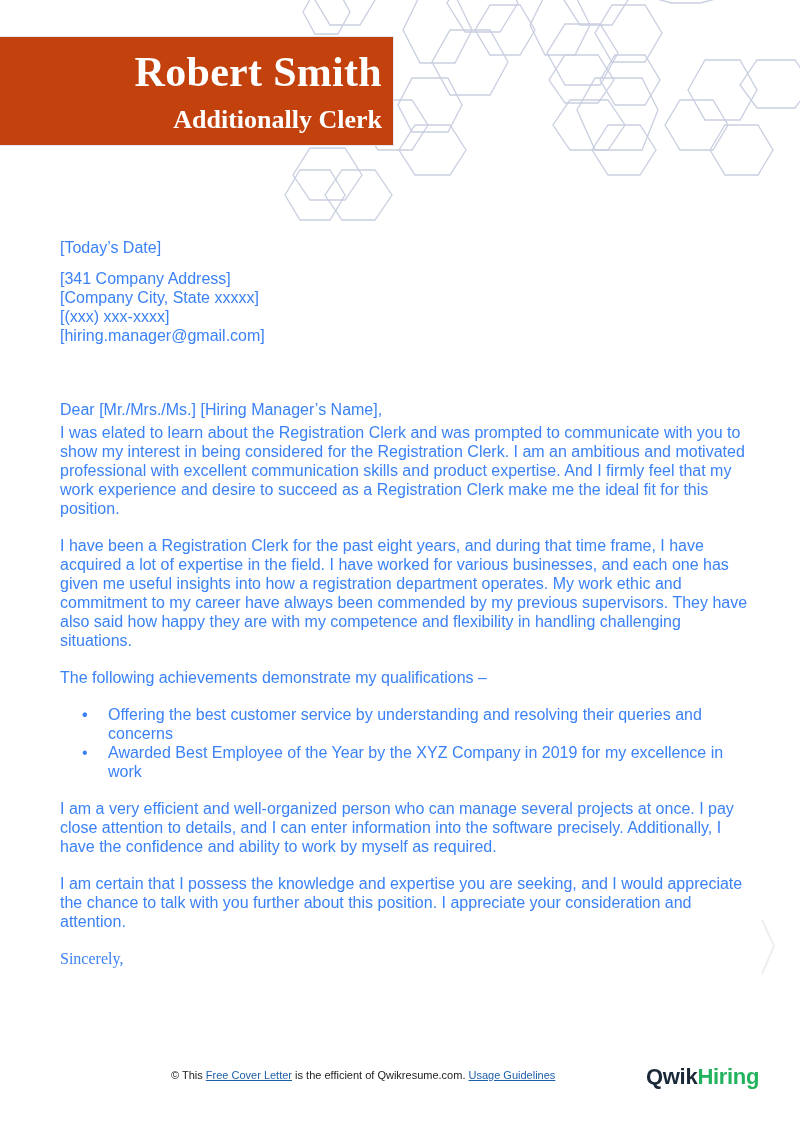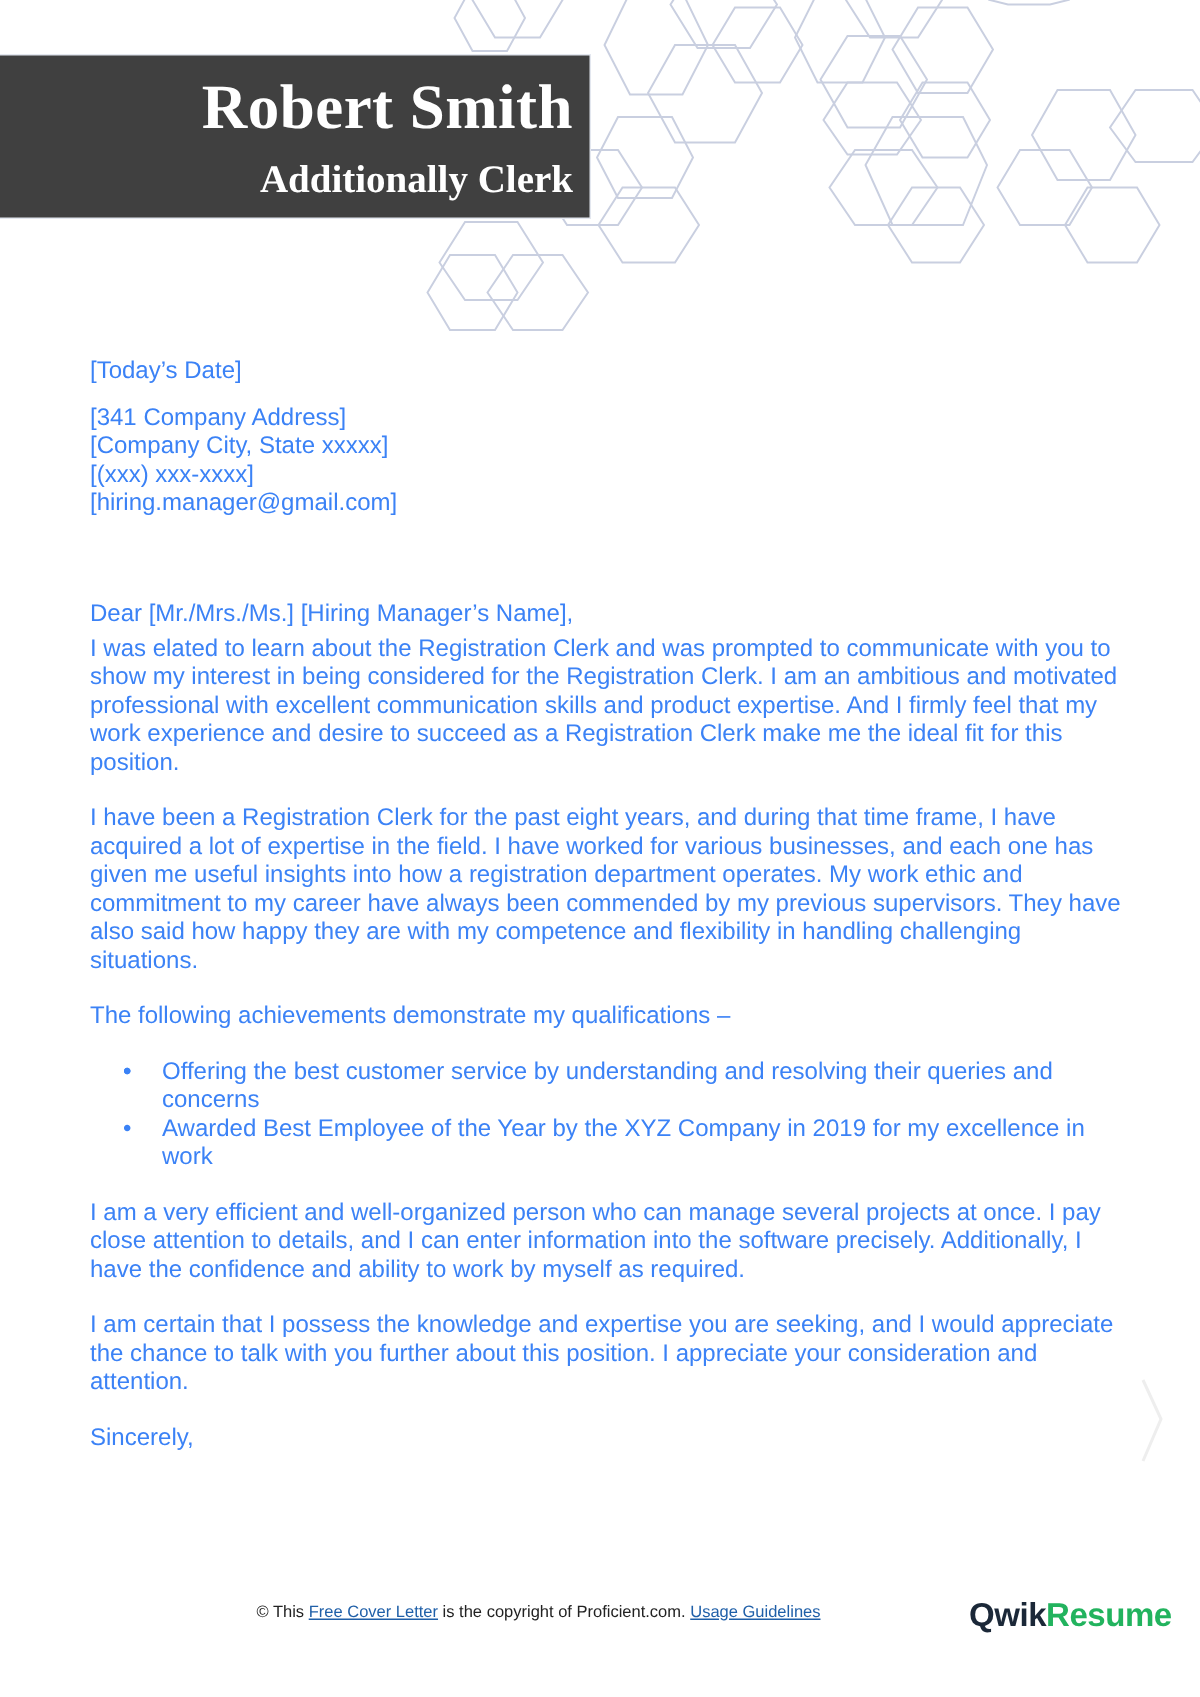--- a/index.html
+++ b/index.html
@@ -5,21 +5,21 @@
     html, body { margin: 0; padding: 0; }
     body {
       width: 800px; height: 1131px; position: relative; overflow: hidden;
       background: #ffffff; color: #000000;
       font-family: "Liberation Sans", sans-serif;
     }
     .hex-layer { position: absolute; left: 0; top: 0; width: 800px; height: 240px; pointer-events: none; }
     .hex-layer polygon { fill: none; stroke: #c9cfe0; stroke-width: 1.3; }
     .banner {
       position: absolute; left: 0; top: 37px; width: 393px; height: 108px;
-      background: #404040; box-shadow: 0 0 0 1px #e3e7ef;
+      background: #c2410c; box-shadow: 0 0 0 1px #e3e7ef;
     }
     .banner-name {
       position: absolute; right: 11px; top: 14px;
       font-family: "Liberation Serif", "DejaVu Serif", serif; font-weight: bold;
       font-size: 42px; color: #ffffff; letter-spacing: 0.3px; line-height: 1;
     }
     .banner-title {
       position: absolute; right: 11px; top: 70px;
       font-family: "Liberation Serif", "DejaVu Serif", serif; font-weight: bold;
       font-size: 26px; color: #ffffff; line-height: 1;
@@ -29,21 +29,21 @@
       font-size: 16px; line-height: 19px; color: #3b82f6;
     }
     .letter p { margin: 0; }
     .date { margin-bottom: 12px !important; }
     .addr-line { display: block; }
     .salutation { margin-top: 55px !important; margin-bottom: 4px !important; }
     .para { margin-bottom: 18px !important; }
     .list { margin: 0 0 18px 0; padding: 0; list-style: none; }
     .list li { position: relative; padding-left: 48px; }
     .list li .bullet { position: absolute; left: 22px; top: 0; }
-    .closing { margin-top: 0; }
+    .closing { margin-top: 0; font-family: Liberation Serif, serif; }
     .footer-note {
       position: absolute; left: 171px; top: 1069px;
       font-size: 11px; color: #222;
     }
     .footer-note a { color: #1f5fa8; font-weight: normal; text-decoration: underline; }
     .logo {
       position: absolute; left: 629px; top: 1064px;
       font-size: 22px; font-weight: bold; letter-spacing: -0.3px;
     }
     .logo .qwik { color: #1b2838; margin-left: 17px; }
@@ -124,18 +124,18 @@
   <p class="para">I am certain that I possess the knowledge and expertise you are seeking, and I would appreciate the chance to talk with you further about this position. I appreciate your consideration and attention.</p>
 
   <p class="closing">Sincerely,</p>
 </div>
 
 <svg class="edge-chevron" viewBox="0 0 20 60">
   <polyline points="4,2 16,28 4,56"></polyline>
 </svg>
 
 <div class="footer-note">
-  <span>© This </span><a href="#">Free Cover Letter</a><span> is the copyright of Proficient.com. </span><a href="#">Usage Guidelines</a>
+  <span>© This </span><a href="#">Free Cover Letter</a><span> is the efficient of Qwikresume.com. </span><a href="#">Usage Guidelines</a>
 </div>
 
 <div class="logo">
-  <span class="qwik">Qwik</span><span class="resume">Resume</span>
+  <span class="qwik">Qwik</span><span class="resume">Hiring</span>
 </div>
 
 </body></html>

